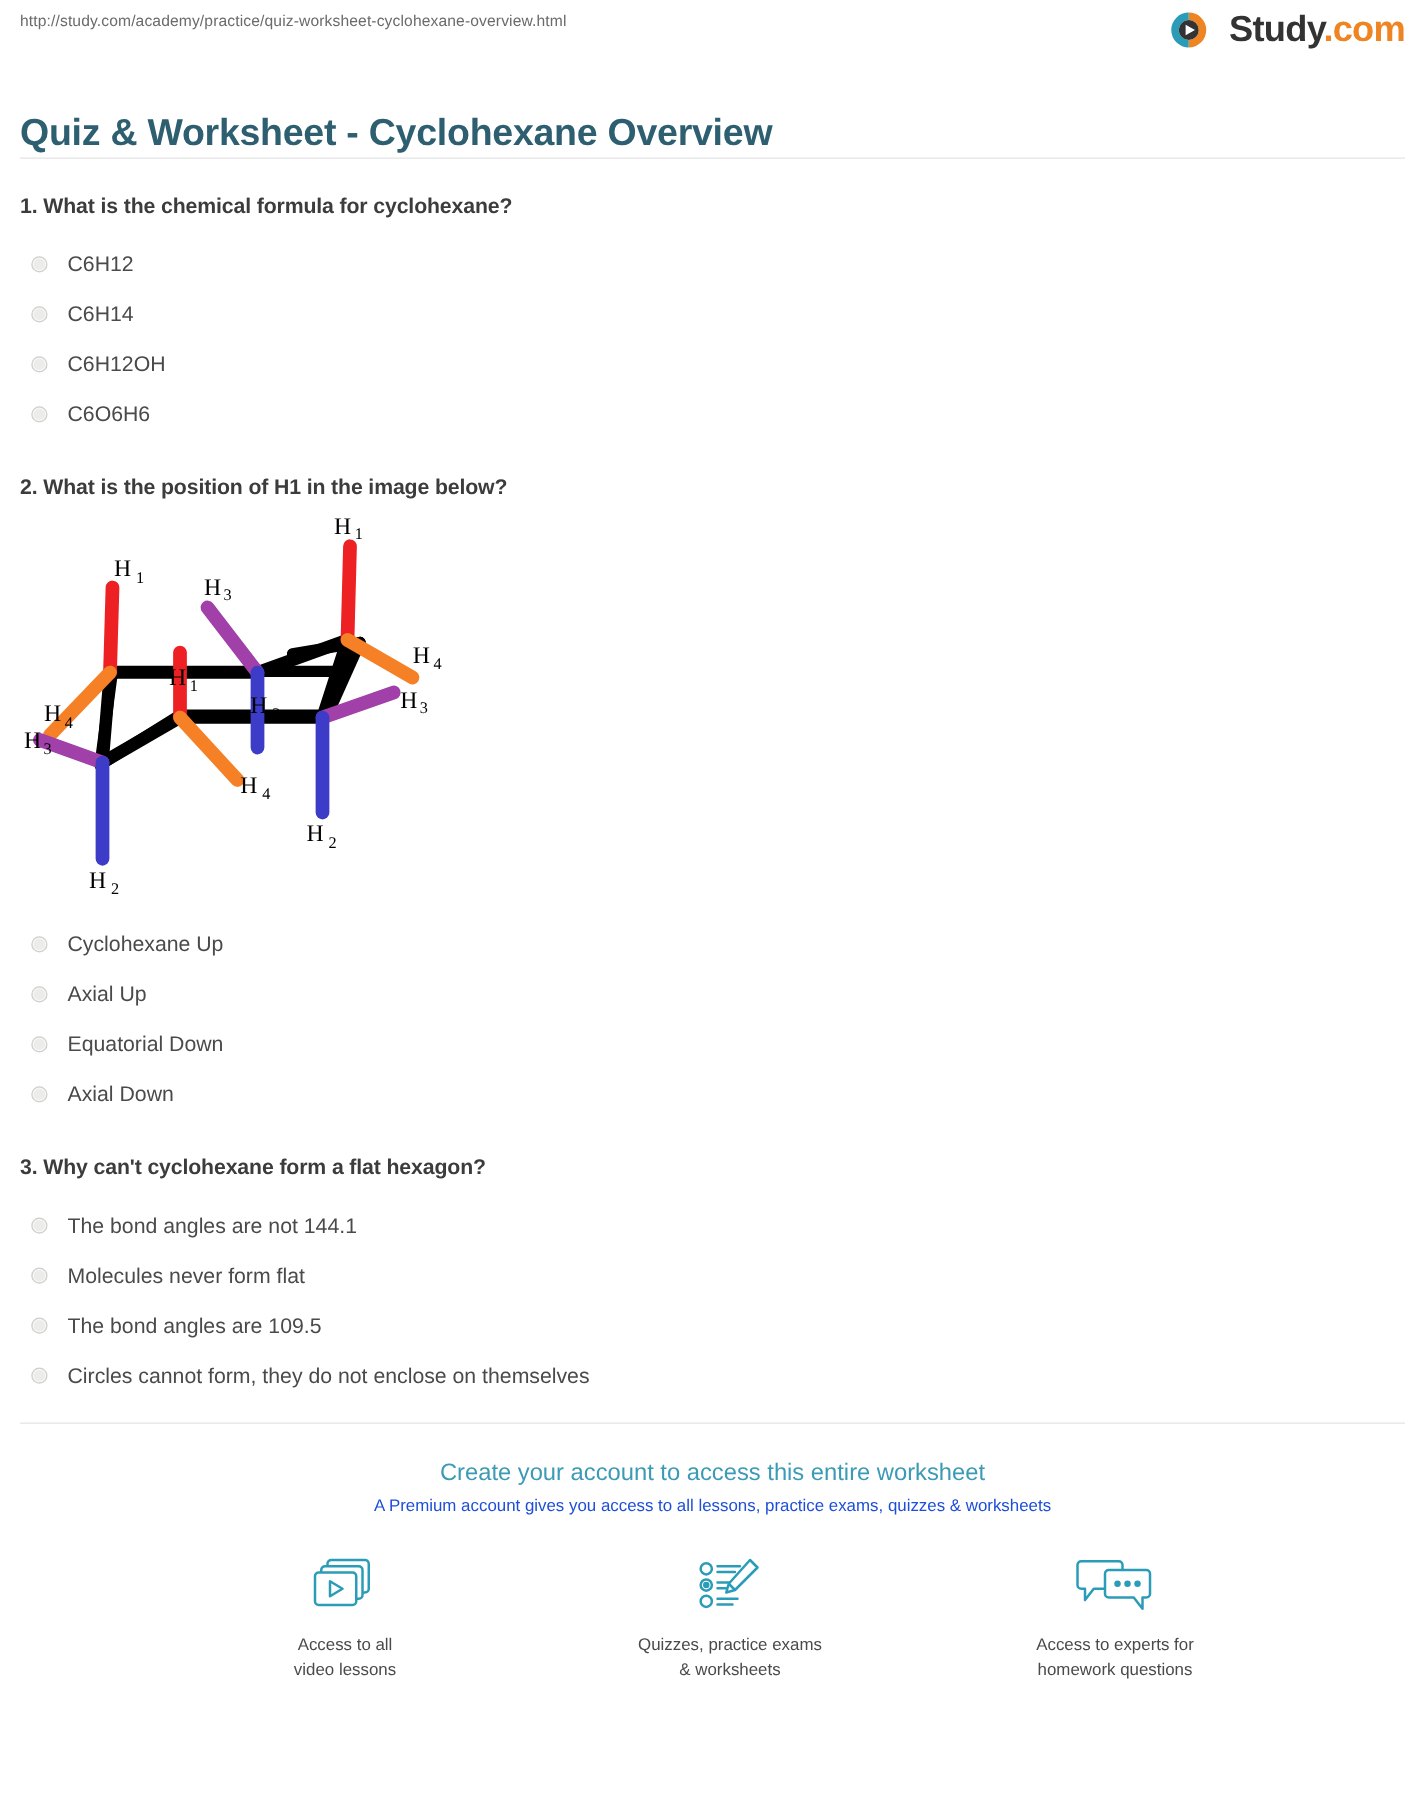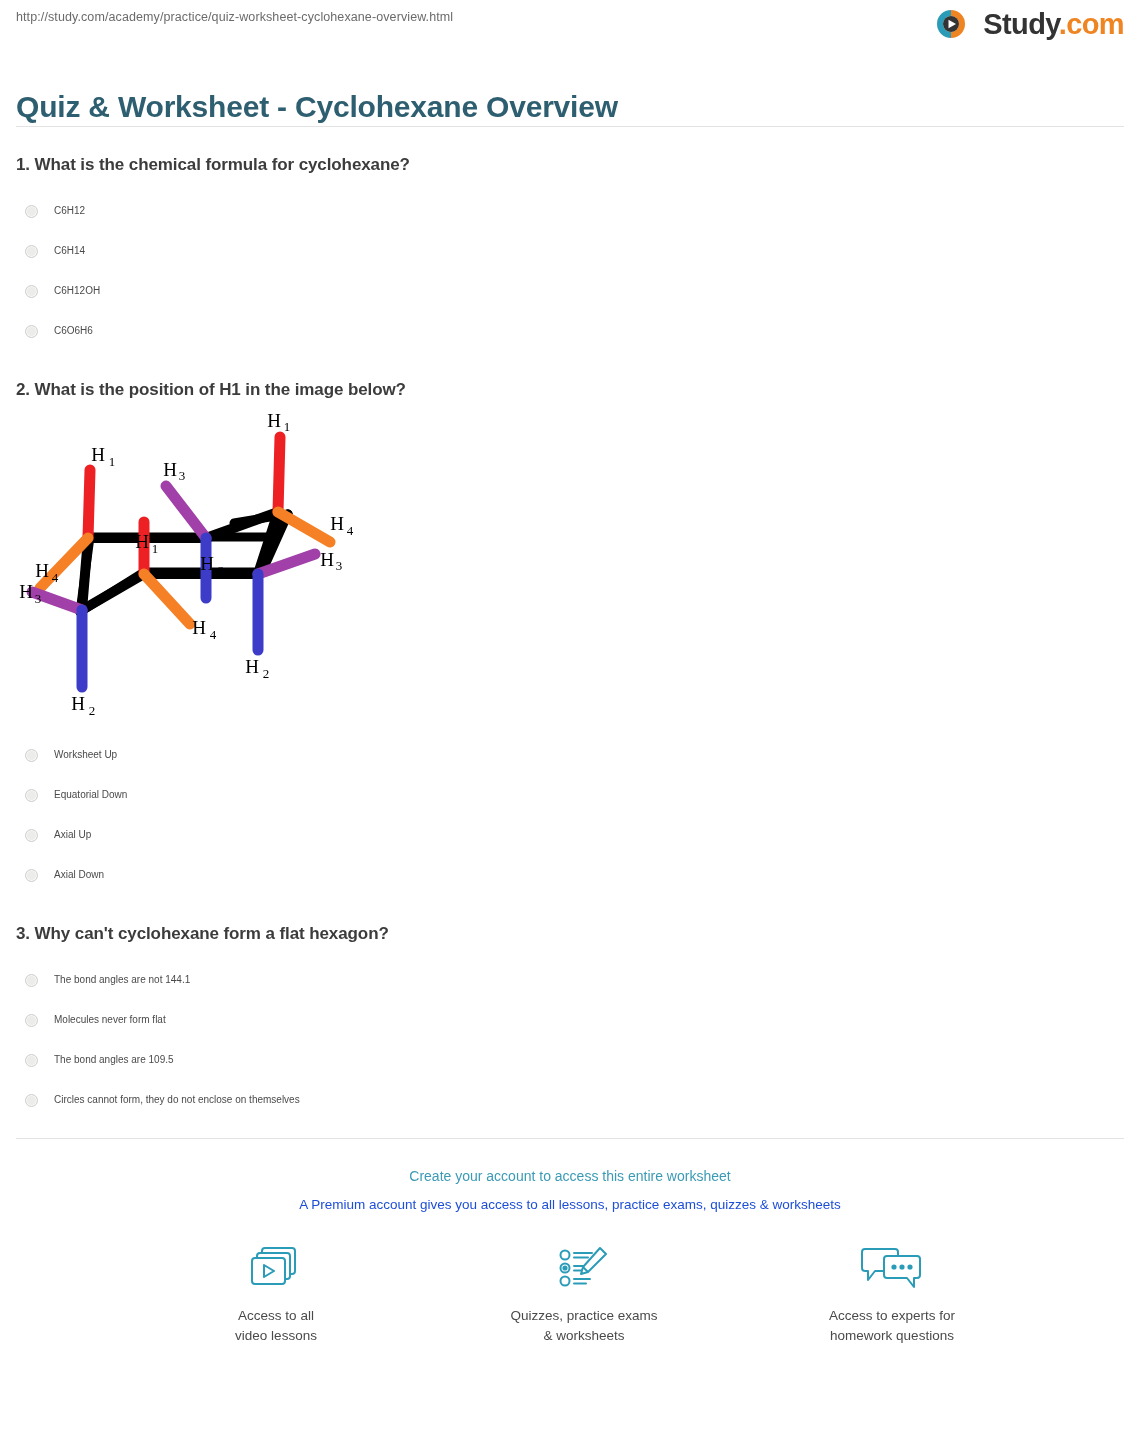--- a/index.html
+++ b/index.html
@@ -44,42 +44,42 @@
 
   
   .q-block { position: absolute; left: 16px; right: 16px; }
   .q-text {
     font-size: 17px; font-weight: bold; color: #3c3c3c;
     letter-spacing: -0.1px;
   }
   .options { margin-top: 16px; }
   .option {
     display: flex; align-items: center; height: 40px;
-    font-size: 10px; color: #4a4a4a;
+    font-size: 17px; color: #4a4a4a;
   }
   .radio {
     width: 13px; height: 13px; border-radius: 50%;
     background: #ececea; border: 1px solid #cfcfcb;
     margin-left: 9px; margin-right: 16px; flex: 0 0 auto;
     box-shadow: inset 0 0 0 1px #f7f7f5;
   }
   .opt-label { line-height: 1; }
 
   
   .molecule { position: absolute; left: 10px; top: 402px; width: 380px; height: 330px; }
   .molecule svg { display: block; }
 
   
   .cta-rule {
     position: absolute; left: 16px; right: 16px; top: 1138px;
     height: 1px; background: #e3e3e3;
   }
   .cta-head {
     position: absolute; left: 0; right: 0; top: 1168px;
-    text-align: center; font-size: 14px; color: #3b9ab5;
+    text-align: center; font-size: 19px; color: #3b9ab5;
   }
   .cta-sub {
     position: absolute; left: 0; right: 0; top: 1197px;
     text-align: center; font-size: 13.5px; color: #1d4ed8;
   }
   .features {
     position: absolute; left: 0; right: 0; top: 1240px;
     display: flex; justify-content: center; gap: 128px; margin-left: 28px;
   }
   .feature { width: 180px; text-align: center; }
@@ -233,29 +233,29 @@
         <text x="68" y="308" font-size="19" text-anchor="middle">H</text>
         <text x="82" y="313" font-size="13" text-anchor="middle">2</text>
       </g>
     </svg>
   </div>
 
   <div class="q-block" style="top:735px;">
     <div class="options" style="margin-top:0;">
       <label class="option">
         <span class="radio"></span>
-        <span class="opt-label">Worksheet Up</span>
+        <span class="opt-label">Cyclohexane Up</span>
+      </label>
+      <label class="option">
+        <span class="radio"></span>
+        <span class="opt-label">Axial Up</span>
       </label>
       <label class="option">
         <span class="radio"></span>
         <span class="opt-label">Equatorial Down</span>
-      </label>
-      <label class="option">
-        <span class="radio"></span>
-        <span class="opt-label">Axial Up</span>
       </label>
       <label class="option">
         <span class="radio"></span>
         <span class="opt-label">Axial Down</span>
       </label>
     </div>
   </div>
 
   <div class="q-block" style="top:924px;">
     <div class="q-text">3. Why can't cyclohexane form a flat hexagon?</div>

